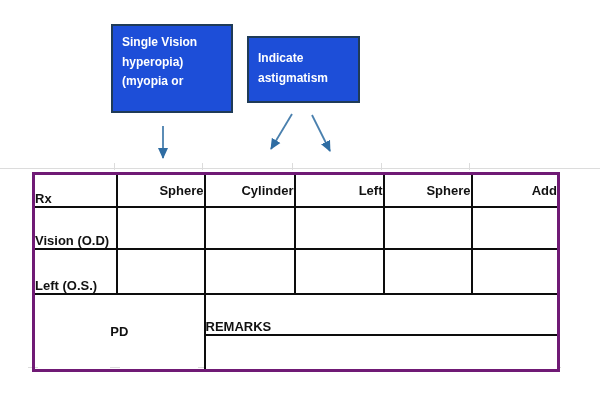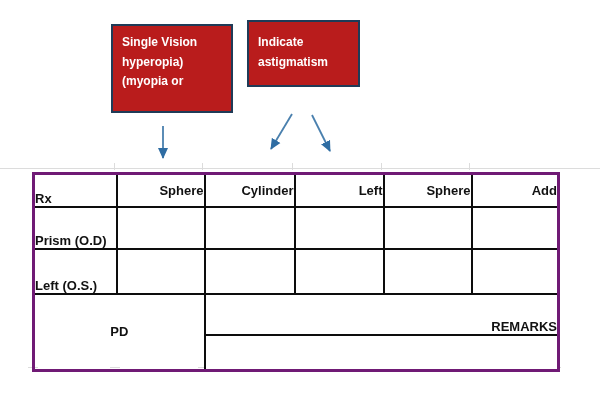--- a/index.html
+++ b/index.html
@@ -9,26 +9,26 @@
   }
   
   .gl { position:absolute; background:#dcdcdc; }
   .gl.v { width:1px; }
   .gl.h { height:1px; }
   .gl.lighter { background:#e9e9e9; }
 
   
   .callout {
     position:absolute; box-sizing:border-box;
-    background:#b91c1c; border:2px solid #1F3B57;
+    background:#1d4ed8; border:2px solid #1F3B57;
     color:#ffffff; font-weight:bold; font-size:12px; line-height:19.5px;
     padding:7px 6px 12px 9px;
   }
   .callout-1 { left:111px; top:24px; width:122px; height:89px; }
-  .callout-2 { left:247px; top:20px; width:113px; height:67px; padding-top:11px; }
+  .callout-2 { left:247px; top:36px; width:113px; height:67px; padding-top:11px; }
 
   .arrows { position:absolute; left:0; top:0; pointer-events:none; }
 
   
   table.rx {
     position:absolute; left:32px; top:172px;
     width:525px; border-collapse:collapse; table-layout:fixed;
     border:3px solid #701a75;
   }
   table.rx th, table.rx td {
@@ -38,21 +38,21 @@
   tr.r-header   { height:33px; }
   tr.r-right    { height:42px; }
   tr.r-left     { height:45px; }
   tr.r-remarks  { height:41px; }
   tr.r-blank    { height:36px; }
 
   th.col-head { font-weight:bold; text-align:right; vertical-align:middle; }
   th.rx-head  { font-weight:bold; text-align:left; vertical-align:bottom; padding:0 0 5px 6px; }
   td.row-label { font-weight:bold; text-align:left; vertical-align:bottom; padding:0 0 3px 6px; }
   td.pd-cell   { font-weight:bold; text-align:center; vertical-align:middle; padding-left:5px; }
-  td.remarks-cell { font-weight:bold; text-align:right; vertical-align:bottom; padding:0 0 2px 5px; }
+  td.remarks-cell { font-weight:bold; text-align:left; vertical-align:bottom; padding:0 0 2px 5px; }
   td.empty-cell { background:#ffffff; }
 </style>
 </head>
 <body>
 
 <div class="canvas">
 
   <div class="gl h" style="left:0; top:168px; width:600px;"></div>
   <div class="gl v lighter" style="left:559px; top:172px; height:196px;"></div>
   <div class="gl v" style="left:114px; top:163px; height:7px;"></div>
@@ -102,21 +102,21 @@
     <tbody>
         <tr class="r-header">
       <th class="rx-head">Rx</th>
       <th class="col-head">Sphere</th>
       <th class="col-head">Cylinder</th>
       <th class="col-head">Left</th>
       <th class="col-head">Sphere</th>
       <th class="col-head">Add</th>
     </tr>
     <tr class="r-right">
-      <td class="row-label">Prism (O.D)</td>
+      <td class="row-label">Vision (O.D)</td>
       <td class="empty-cell"></td>
       <td class="empty-cell"></td>
       <td class="empty-cell"></td>
       <td class="empty-cell"></td>
       <td class="empty-cell"></td>
     </tr>
     <tr class="r-left">
       <td class="row-label">Left (O.S.)</td>
       <td class="empty-cell"></td>
       <td class="empty-cell"></td>

